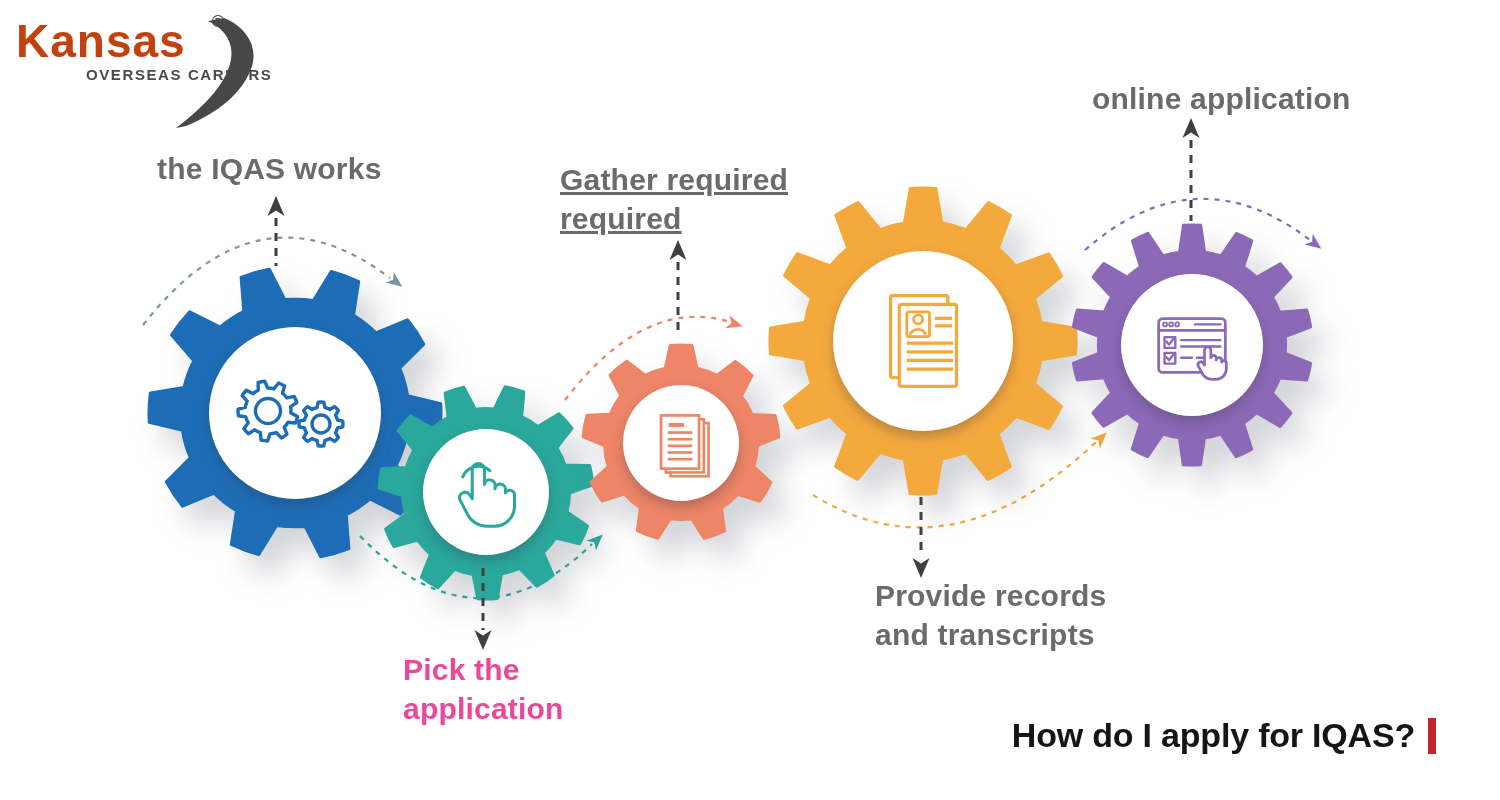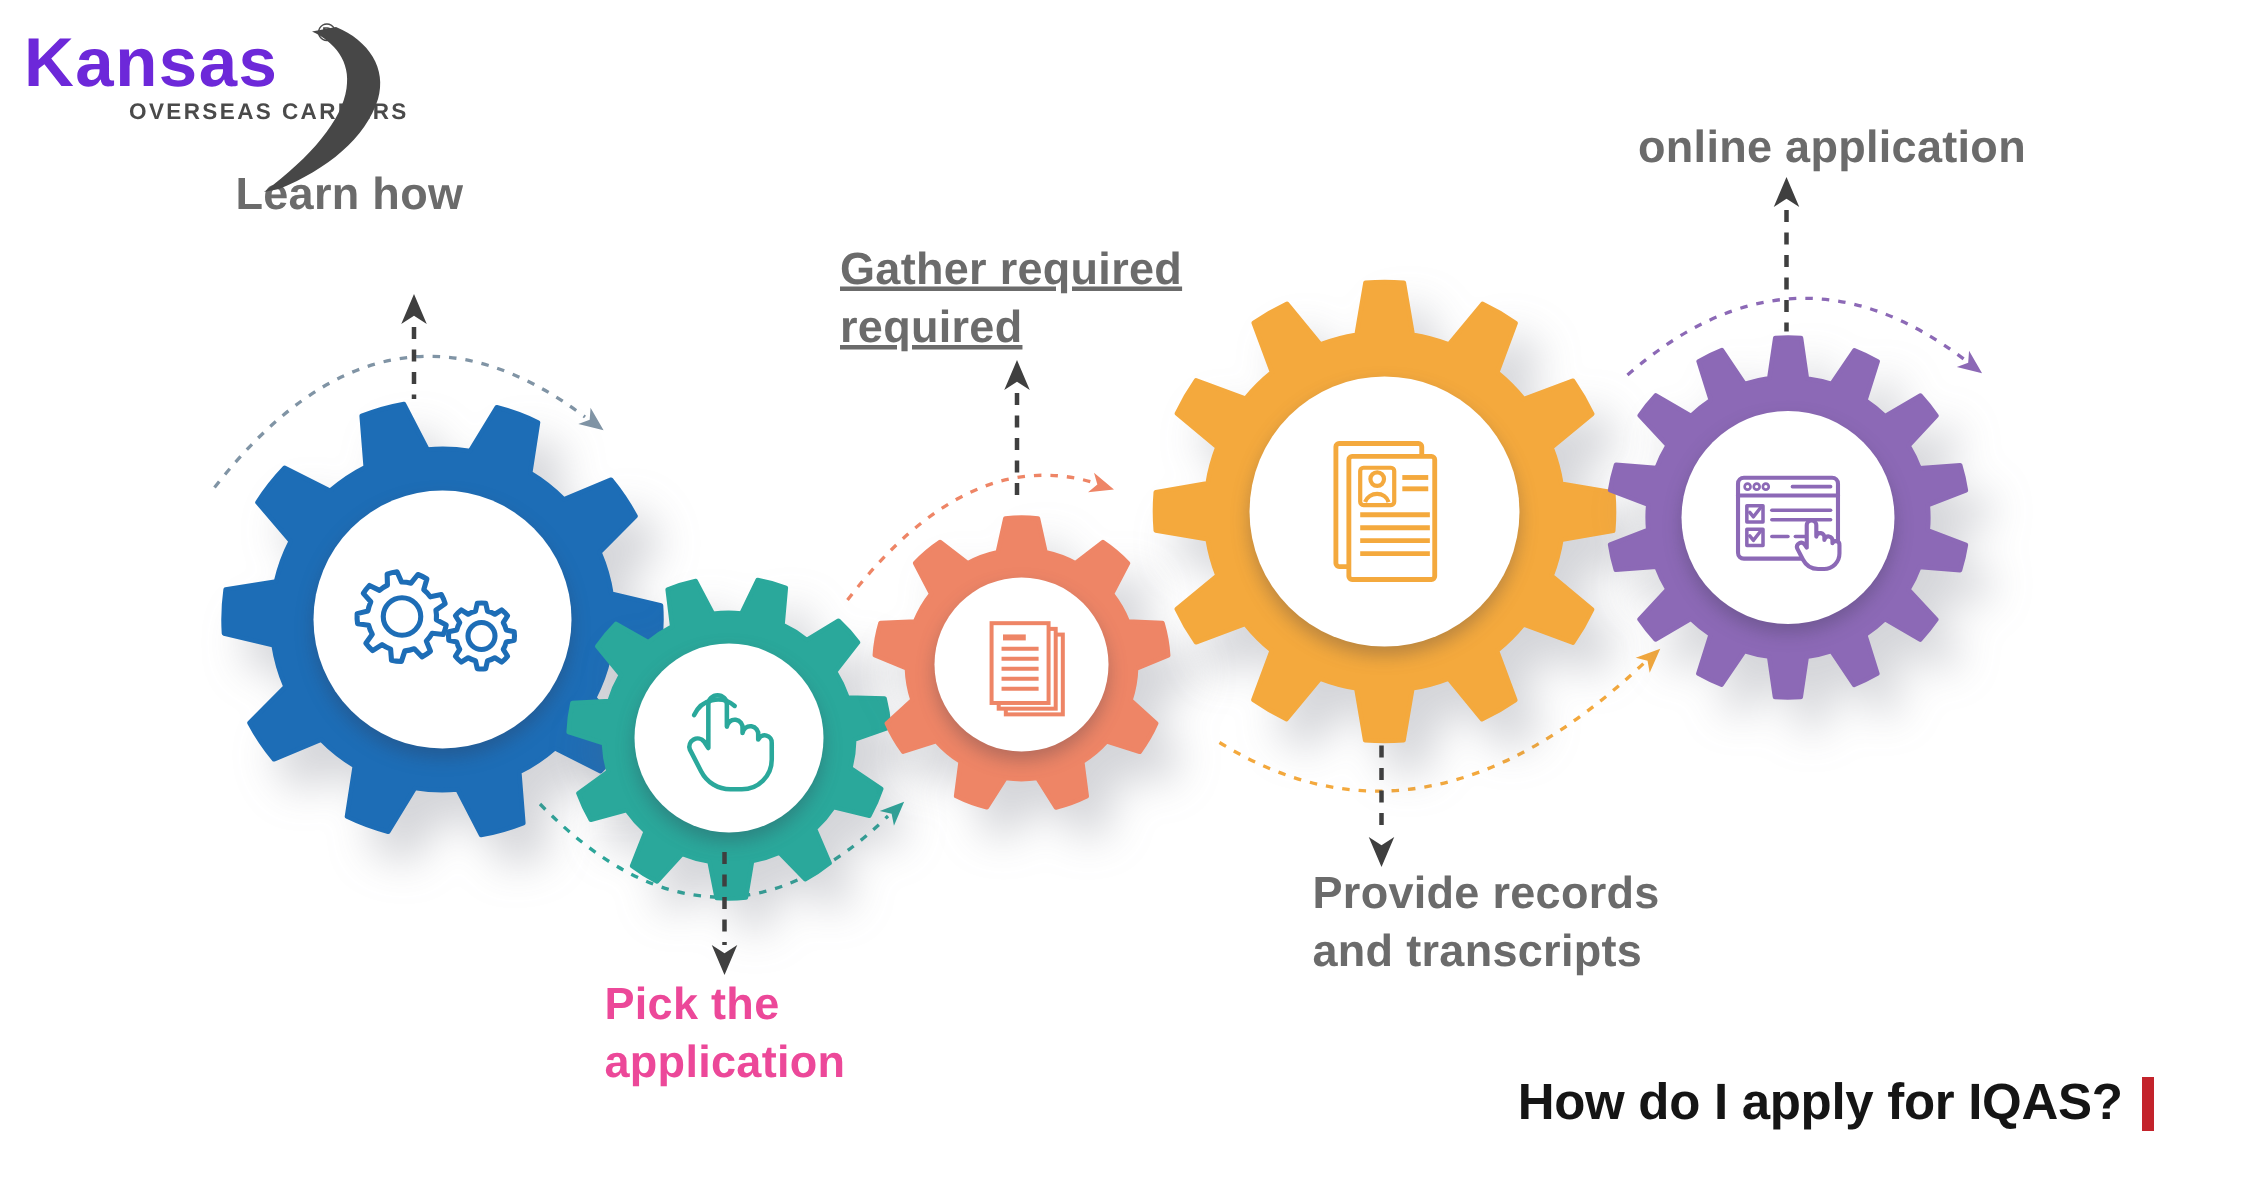--- a/index.html
+++ b/index.html
@@ -153,30 +153,31 @@
     <path d="M0 -10 L8.5 10 L0 4.5 L-8.5 10 Z" transform="translate(921 568) rotate(180)" fill="#3f3f3f"></path>
       </g>
       <g>
     <line x1="1191" y1="140" x2="1191" y2="221" stroke="#3f3f3f" stroke-width="3" stroke-dasharray="8 7"></line>
     <path d="M0 -10 L8.5 10 L0 4.5 L-8.5 10 Z" transform="translate(1191 128) rotate(0)" fill="#3f3f3f"></path>
       </g>
     </svg>
 
   <div class="logo">
     <div class="brand-row">
-      <span class="brand" style="color: #6d28d9;">Kansas</span><span class="reg" style="color: rgb(74, 74, 74);">®</span>
+      <span class="brand" style="color: #c2410c;">Kansas</span><span class="reg" style="color: rgb(74, 74, 74);">®</span>
     </div>
     <svg class="swoosh" viewBox="0 0 92 110">
       <path id="swoosh-path" d="M 56 0 C 78 9 90 28 84 48 C 76 74 50 95 18 108 L 8 110 C 40 86 60 62 63 41 C 66 23 55 10 40 3 Z" fill="#474747"></path>
     </svg>
     <div class="subtitle" style="color: rgb(74, 74, 74);">OVERSEAS CAREERS</div>
   </div>
 
   <div class="step-label label-0" style="color: rgb(107, 107, 107);">
-    <span>Learn how</span><br>
+    <br>
+    <span>the IQAS works</span>
   </div>
   <div class="step-label label-1" style="color: #ec4899;">
     <span>Pick the</span><br>
     <span>application</span>
   </div>
   <div class="step-label label-2" style="color: rgb(107, 107, 107);">
     <span>Gather required</span><br>
     <span>required</span>
   </div>
   <div class="step-label label-3" style="color: rgb(107, 107, 107); margin-left: 44px;">

